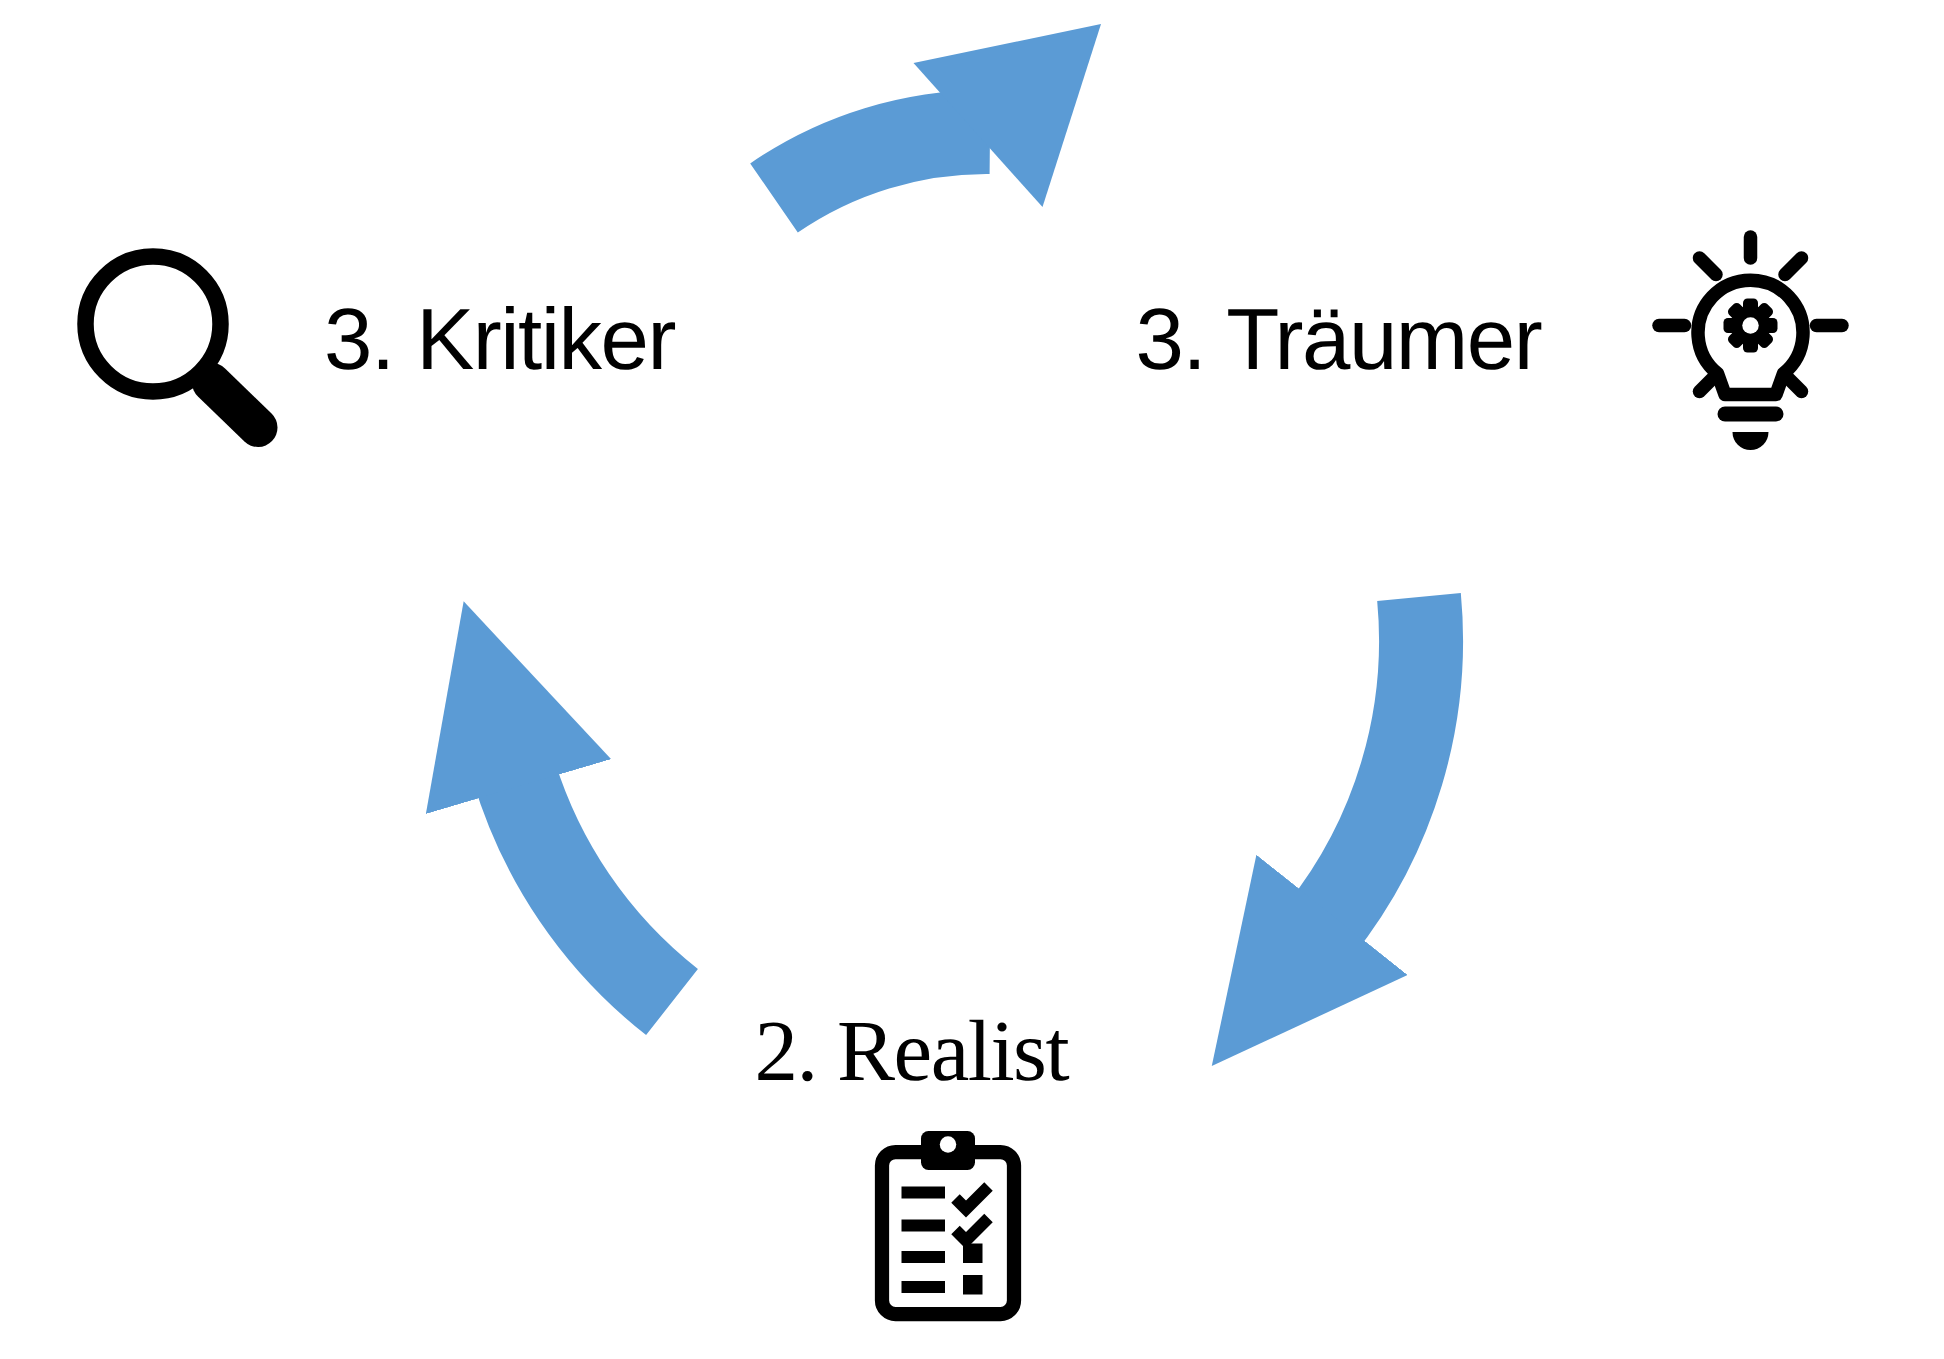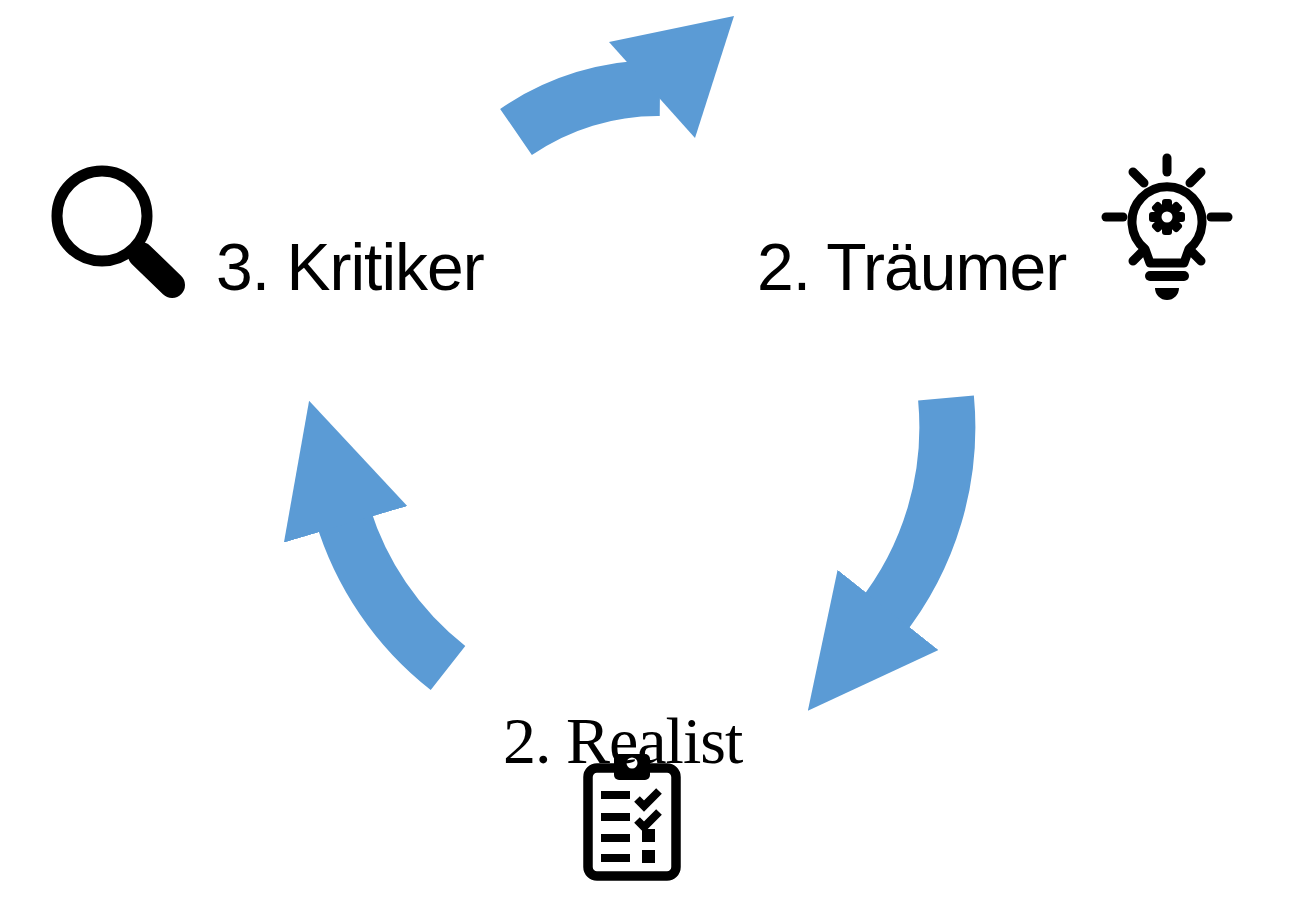--- a/index.html
+++ b/index.html
@@ -5,26 +5,25 @@
   html,body{margin:0;padding:0;background:#fff;}
   #canvas{
     position:relative;
     width:1296px;height:906px;
     background:var(--bg,#ffffff);
     overflow:hidden;
     font-family:"Liberation Sans", sans-serif;
   }
   .node-label{
     position:absolute;
-    font-size:66px;
+    font-size:58px;
     line-height:70px;
     letter-spacing:-1px;
     color:var(--ink,#000);
     white-space:nowrap;
-    margin-top:40px;
   }
   #label-kritiker{left:216px;top:192px;}
   #label-traeumer{left:757px;top:192px;}
   #label-realist{left:503px;top:666px;font-family:Liberation Serif, serif;}
   .icon{position:absolute;color:var(--ink,#000);}
   #icon-magnifier{left:46px;top:160px;}
   #icon-bulb{left:1100px;top:150px;}
   #icon-clipboard{left:580px;top:748px;}
   #arrows{position:absolute;left:0;top:0;}
   .arrow-body{fill:none;stroke:var(--arrow,#5B9BD5);stroke-width:56;}
@@ -94,16 +93,16 @@
       <rect x="62" y="81" width="13" height="13"></rect>
       <rect x="62" y="102" width="13" height="13"></rect>
     </g>
     <g fill="none" stroke="currentColor" stroke-width="8">
       <path d="M 57 51 L 64 58 L 79 43"></path>
       <path d="M 57 72 L 64 79 L 79 64"></path>
     </g>
   </svg>
 
   <div id="label-kritiker" class="node-label">3. Kritiker</div>
-  <div id="label-traeumer" class="node-label">2. Träumer</div>
+  <div id="label-traeumer" class="node-label">3. Träumer</div>
   <div id="label-realist" class="node-label">2. Realist</div>
 
 </div>
 
 </body></html>

